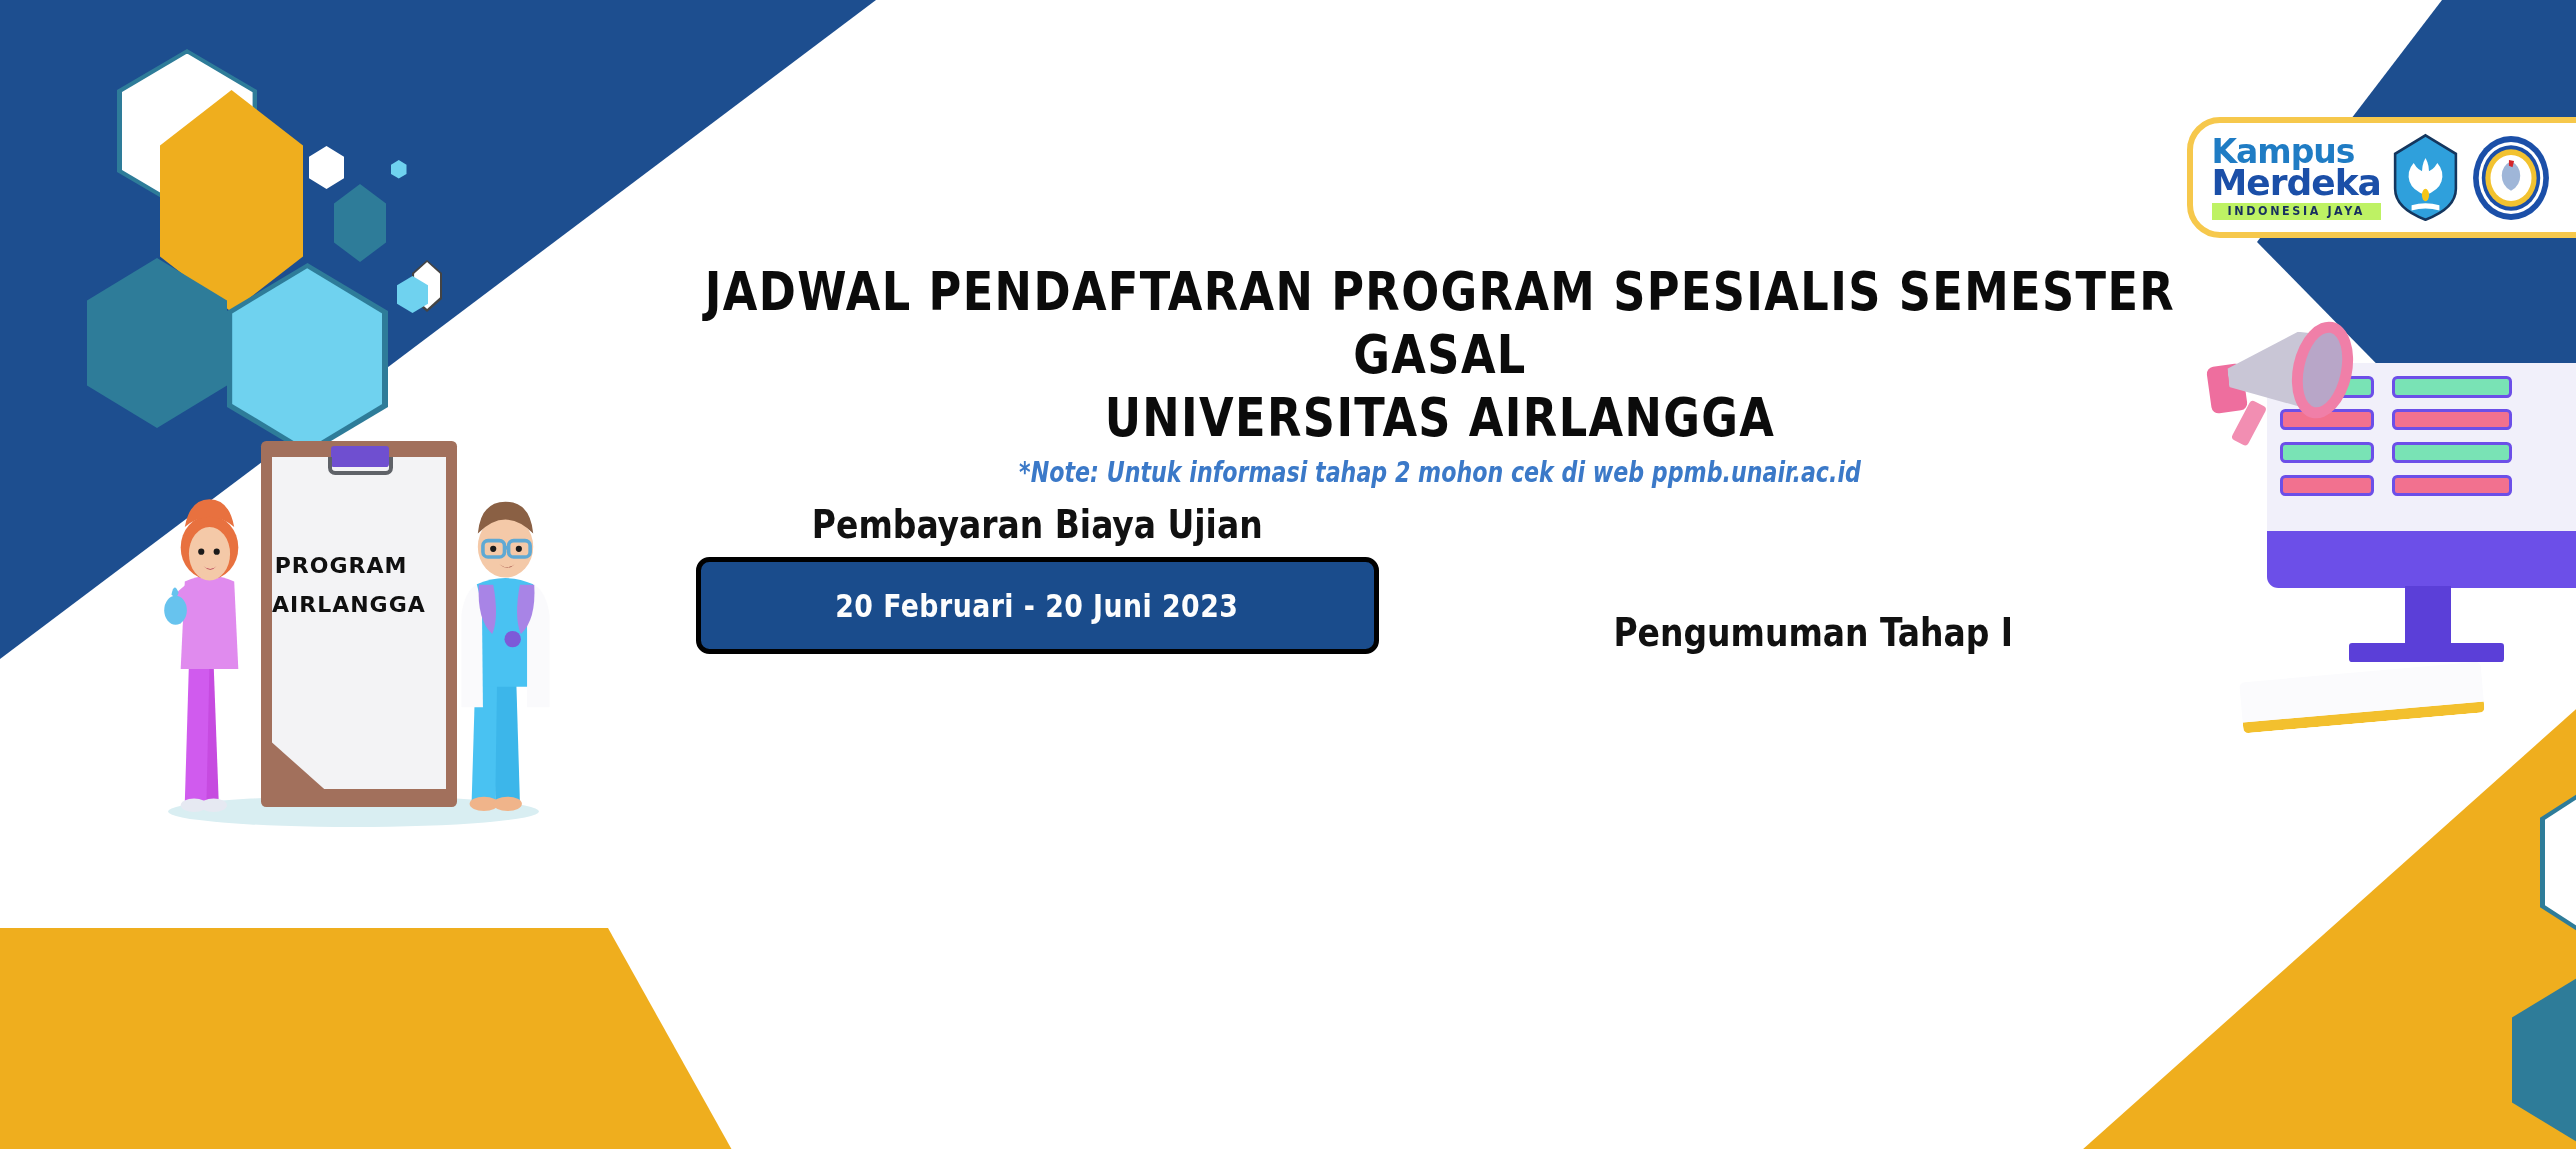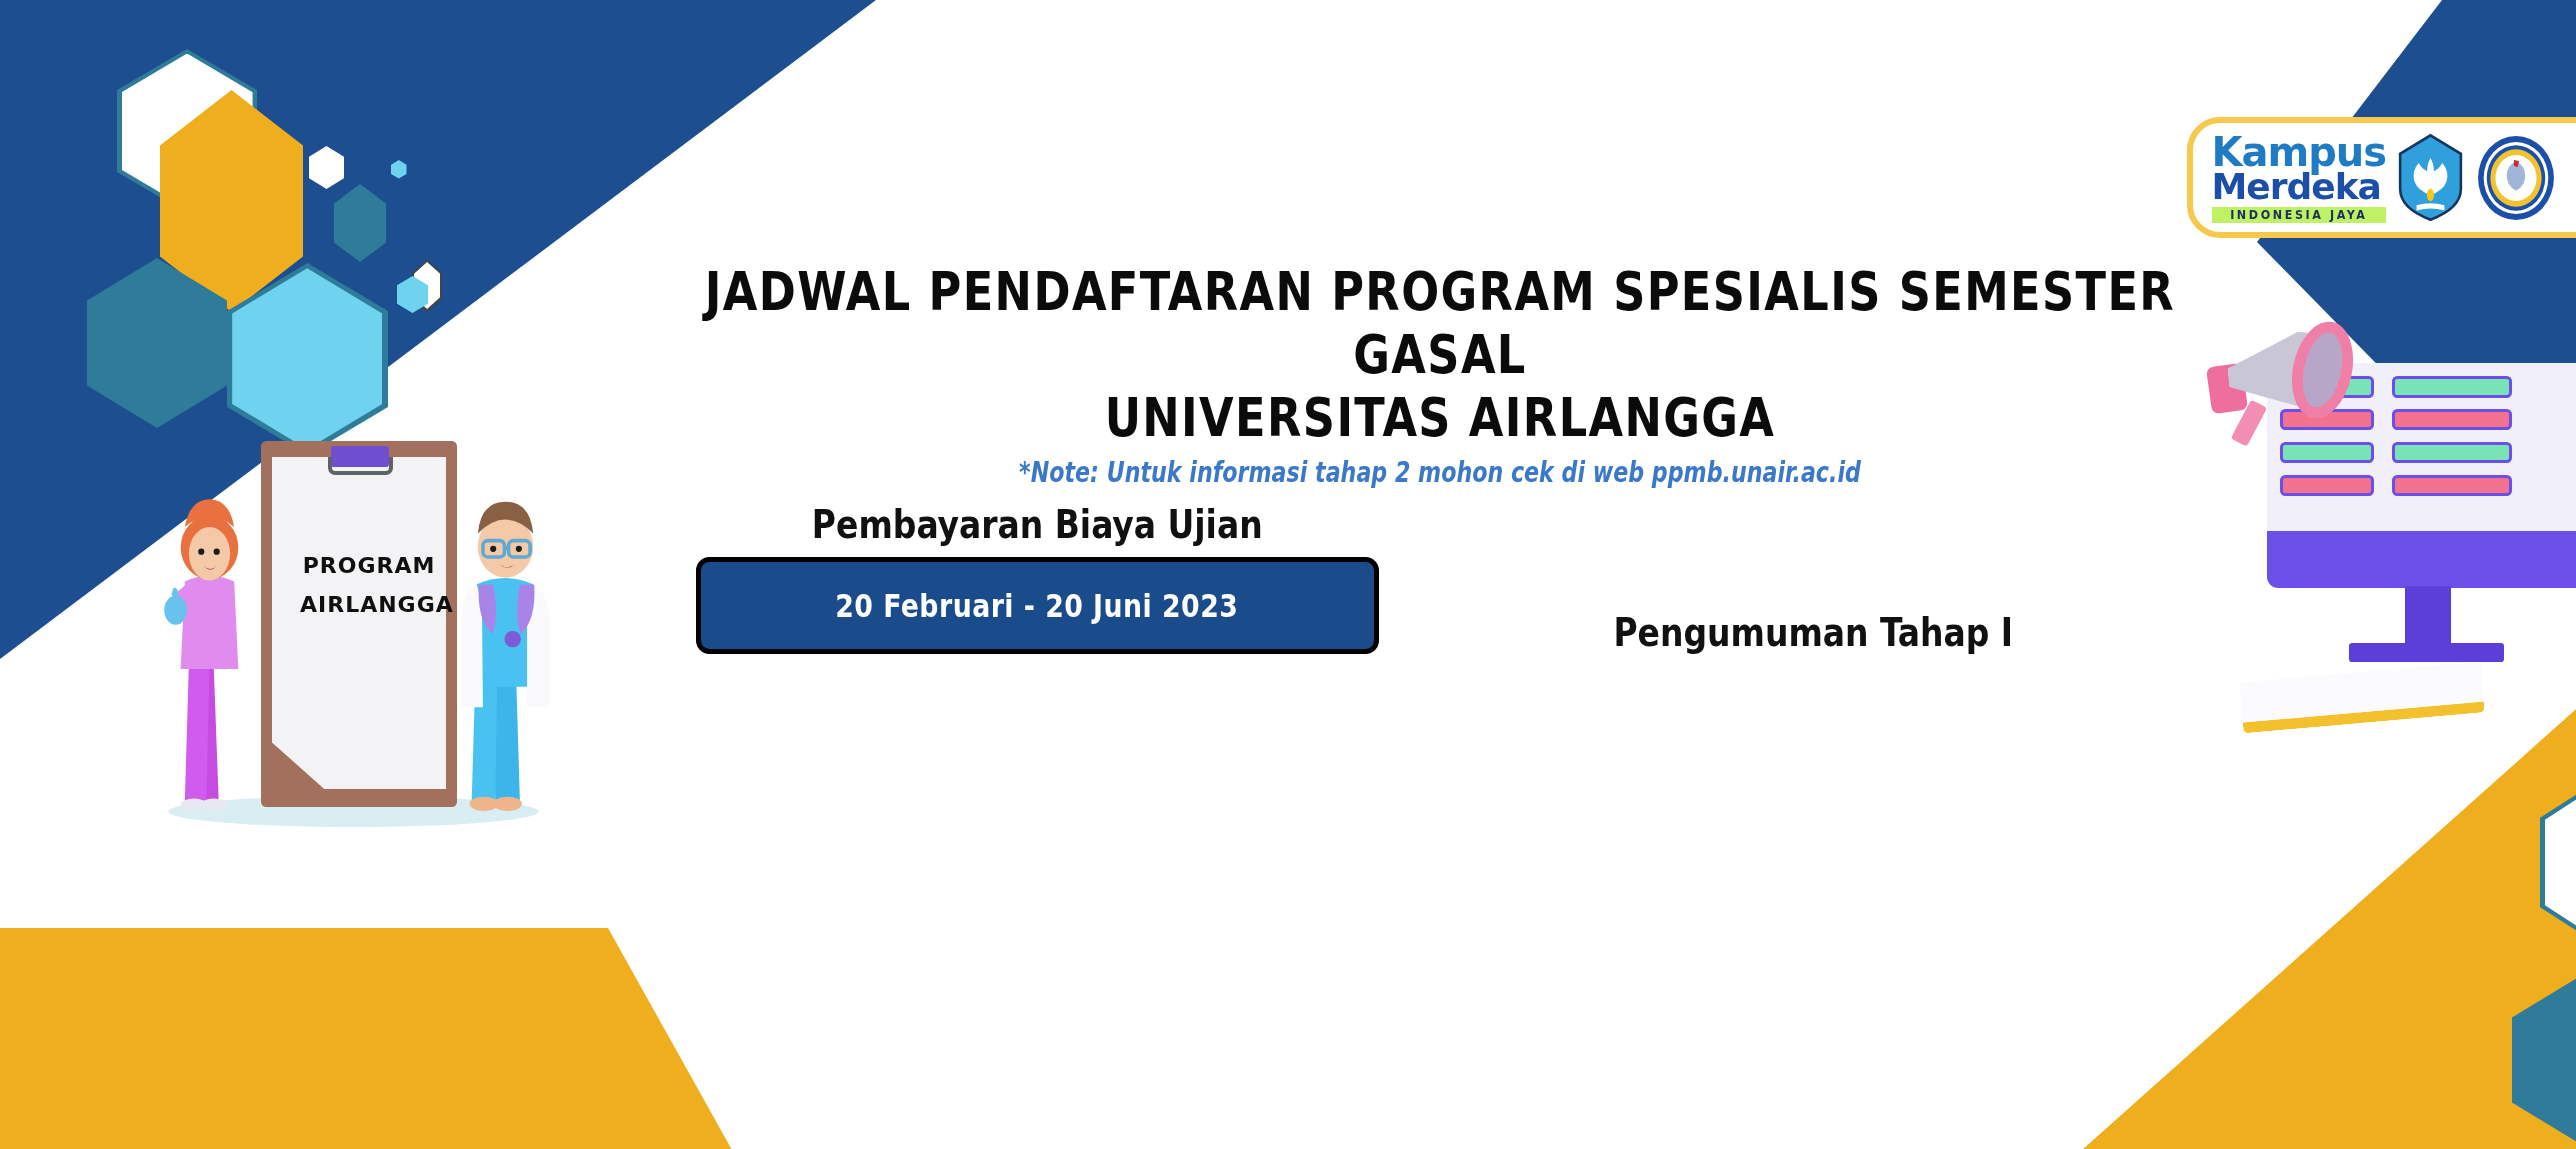--- a/index.html
+++ b/index.html
@@ -48,40 +48,40 @@
     transform:scaleX(.93);transform-origin:center;}
   .card.y .cardtext{color:#0a0a0a;}
   .card.b .cardtext{color:#fdfdfd;}
   .row2{margin-top:24px;align-items:flex-end;}
 
   
   .badge{position:absolute;left:2187px;top:117px;width:453px;height:121px;background:#ffffff;
     border:6.7px solid #F6C84C;border-radius:33px;display:flex;align-items:center;
     justify-content:flex-start;box-sizing:border-box;padding-left:18.5px;gap:10.3px;z-index:6;}
   .km-word{display:flex;flex-direction:column;line-height:1;}
-  .km-1{font-family:"DejaVu Sans","Liberation Sans",sans-serif;font-weight:700;font-size:40px;
+  .km-1{font-family:"DejaVu Sans","Liberation Sans",sans-serif;font-weight:700;font-size:33px;
     color:#1F7CC4;letter-spacing:-1px;}
   .km-2{font-family:"DejaVu Sans","Liberation Sans",sans-serif;font-weight:700;font-size:36px;
     color:#1B4FA8;letter-spacing:-1px;margin-top:-3.1px;}
   .km-rib{margin-top:2.1px;background:#bef264;color:#17305E;font-size:12.4px;font-weight:700;
     letter-spacing:2.6px;padding:2.1px 6.2px;text-align:center;}
   .logo-kemdik{width:69px;height:89px;position:relative;}
   .logo-unair{width:80px;height:88px;position:relative;}
 
   
   .illus-left{position:absolute;left:106px;top:417px;width:495px;height:428px;z-index:4;}
   .clip-board{position:absolute;left:155px;top:24px;width:196px;height:366px;background:#A2705C;border-radius:5.2px;}
   .clip-paper{position:absolute;left:166px;top:40px;width:174px;height:332px;background:#F3F3F5;
     clip-path:polygon(0 0,100% 0,100% 100%, 30% 100%, 0 86%);box-shadow:0 3.1px 7.2px rgba(0,0,0,.10);}
   .clip-clamp{position:absolute;left:225px;top:29px;width:58px;height:20.6px;background:#6F4FD0;border-radius:3.1px;}
   .clip-clamp2{position:absolute;left:222px;top:40px;width:65px;height:17.5px;border:4.6px solid #5F6268;
     border-top:none;border-radius:0 0 7.2px 7.2px;box-sizing:border-box;}
   .ps-text{position:absolute;left:166px;top:129px;width:138px;text-align:center;
     font-family:"DejaVu Sans","Liberation Sans",sans-serif;font-weight:700;font-size:22px;
-    line-height:39px;letter-spacing:1px;color:#101010;padding-left:28px;}
+    line-height:39px;letter-spacing:1px;color:#101010;}
   .nurse{position:absolute;left:52px;top:77px;width:103px;height:319px;}
   .doctor{position:absolute;left:340px;top:77px;width:118px;height:319px;}
   .floor{position:absolute;left:62px;top:379px;width:371px;height:31px;background:#D9EEF2;border-radius:50%;}
 
   
   .illus-right{position:absolute;left:2200px;top:309px;width:520px;height:464px;z-index:4;}
   .monitor{position:absolute;left:67px;top:54px;width:355px;height:211px;background:#F1F0FA;
     border-radius:11.3px;border-right:8.2px solid #5B45E0;}
   .mon-base{position:absolute;left:67px;top:222px;width:355px;height:57px;background:#6C4FE8;
     border-radius:0 0 11.3px 11.3px;}

